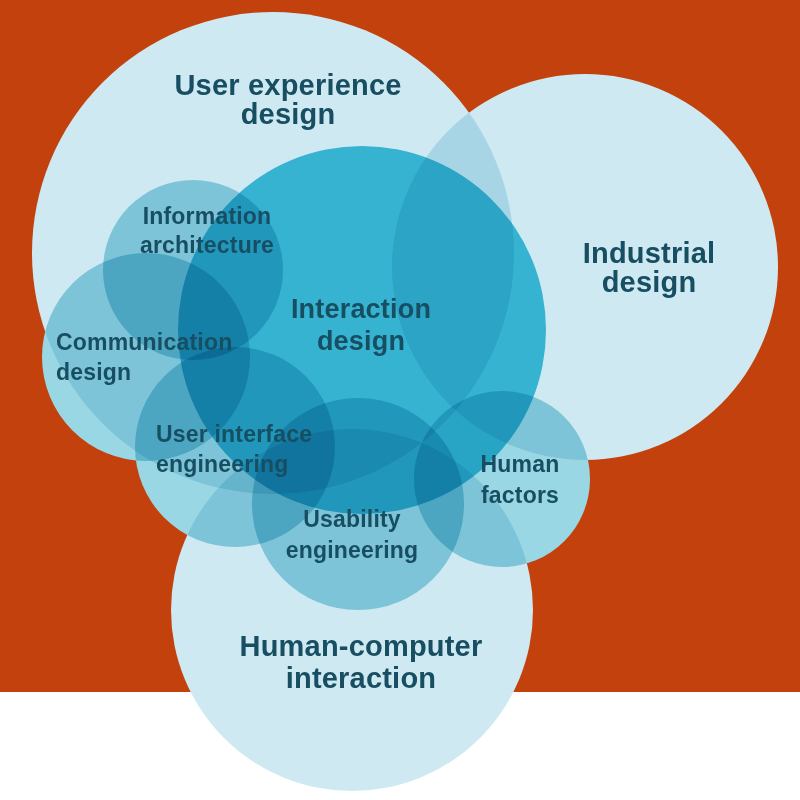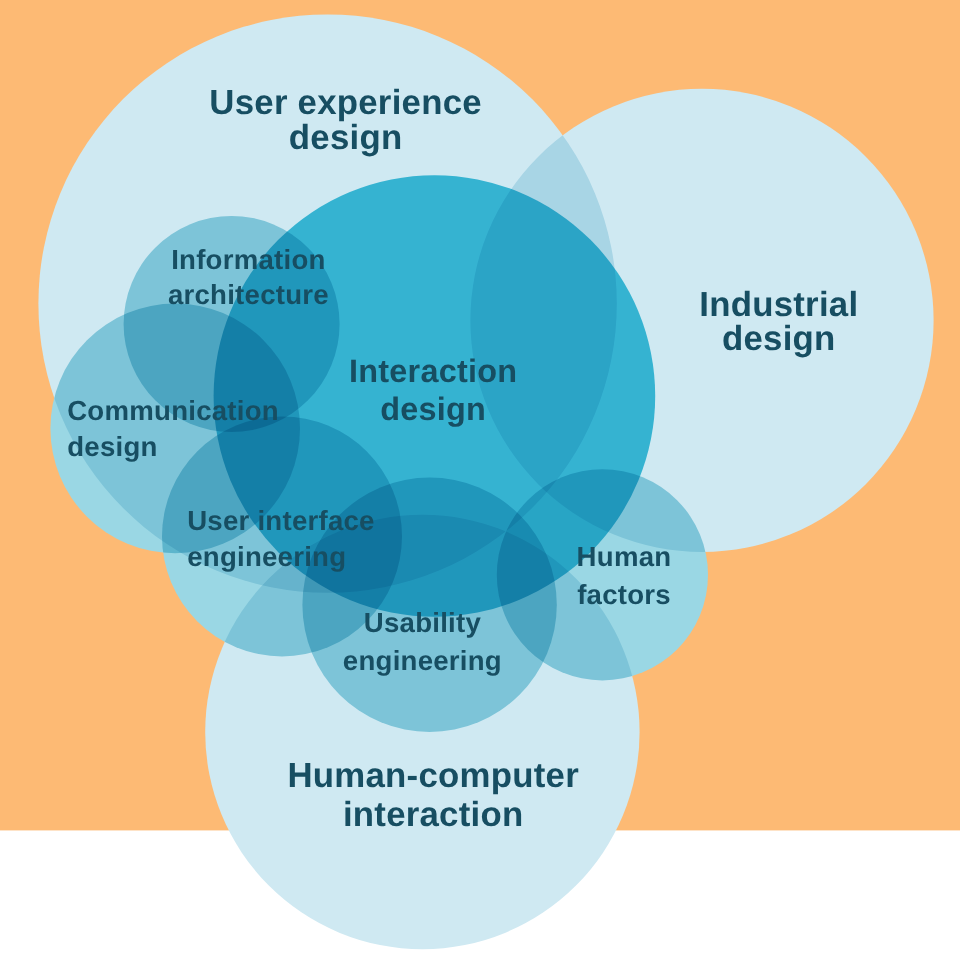--- a/index.html
+++ b/index.html
@@ -7,21 +7,21 @@
     padding: 0;
     background: #ffffff;
     width: 800px;
     height: 800px;
     overflow: hidden;
   }
   .stage {
     position: relative;
     width: 800px;
     height: 692px;
-    background: #fdba74;
+    background: #c2410c;
   }
   svg.venn {
     display: block;
     width: 800px;
     height: 800px;
     isolation: isolate; 
   }
   .circles-layer circle {
     mix-blend-mode: multiply;
   }

